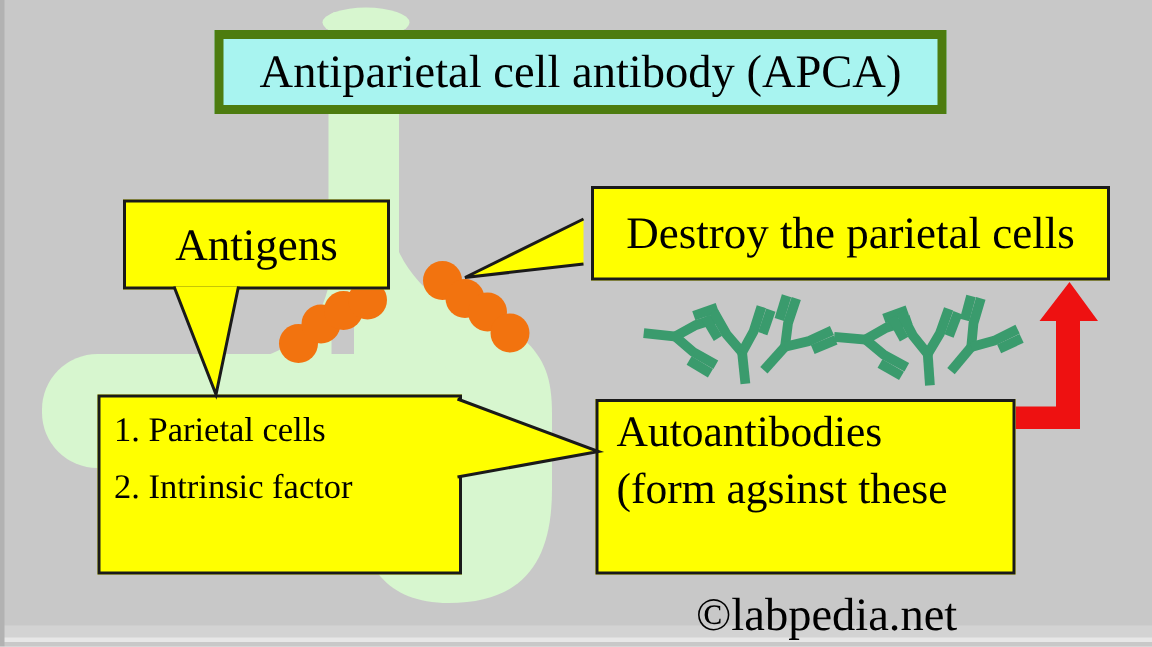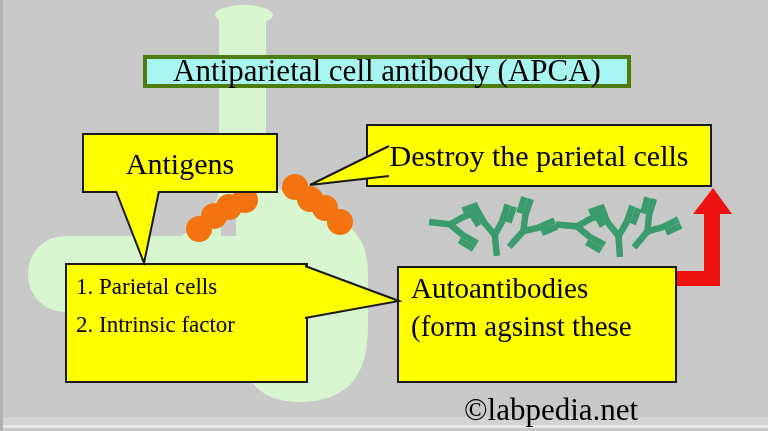--- a/index.html
+++ b/index.html
@@ -14,34 +14,33 @@
   .layer{position:absolute;left:0;top:0;z-index:0;}
   .ptr{position:absolute;z-index:3;overflow:visible;}
   .box{
     position:absolute;z-index:2;
     background:var(--box-yellow,#ffff00);
     border:2px solid var(--outline-black,#1a1a1a);
     box-sizing:border-box;
     line-height:1.1;
   }
   .title-box{
-    left:143px;top:20px;width:488px;height:33px;
+    left:143px;top:20px;width:488px;height:56px;
     background:var(--box-cyan,#a8f4f0);
-    border:4px solid #4d7c0f;
+    border:6px solid #4d7c0f;
     display:flex;align-items:center;justify-content:center;
     font-size:31px;
-    margin-top:35px;
   }
   .antigens-box{
-    left:82px;top:133px;width:196px;height:60px;
+    left:82px;top:133px;width:178px;height:60px;
     display:flex;align-items:center;justify-content:center;
     font-size:30px;
   }
   .destroy-box{
-    left:366px;top:124px;width:346px;height:63px;
+    left:394px;top:124px;width:346px;height:63px;
     display:flex;align-items:center;justify-content:center;
     font-size:30px;
   }
   .list-box{
     left:65px;top:263px;width:243px;height:120px;
     font-size:23px;padding:3px 6px 0 9px;
   }
   .list-box div{line-height:38px;white-space:nowrap;}
   .auto-box{
     left:397px;top:266px;width:280px;height:117px;

